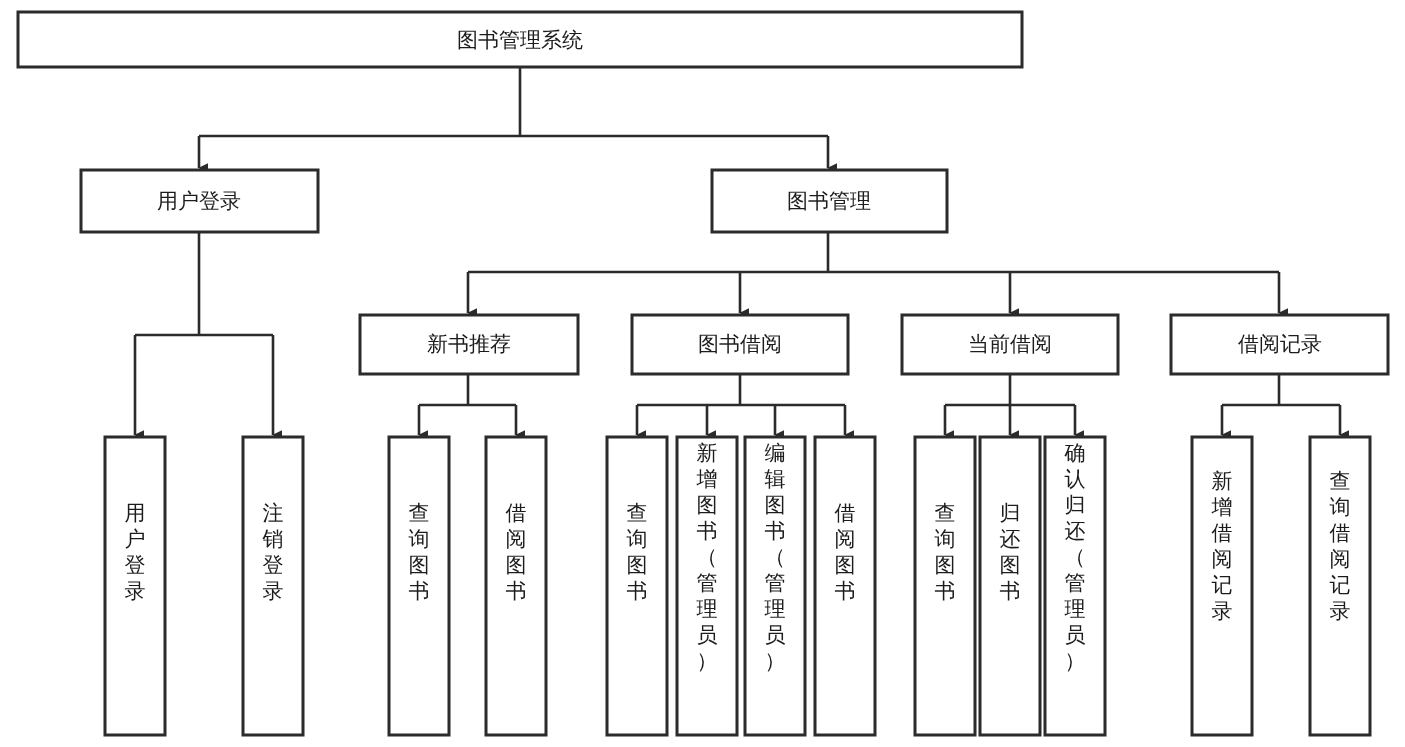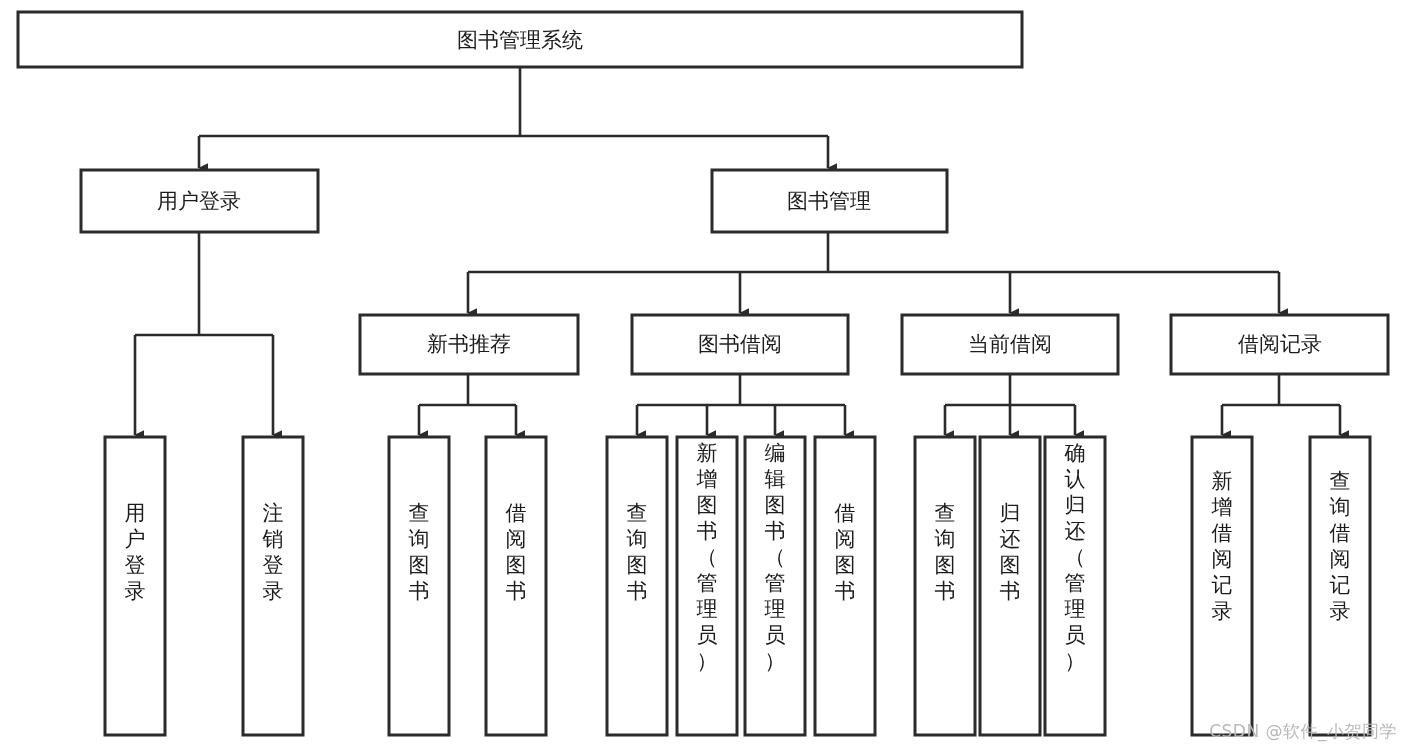--- a/index.html
+++ b/index.html
@@ -227,15 +227,14 @@
       <rect class="node-box" x="1192" y="437" width="60" height="298"></rect>
       <text class="node-label-vert" x="1222" y="488"><tspan x="1222" dy="0">新</tspan><tspan x="1222" dy="26">增</tspan><tspan x="1222" dy="26">借</tspan><tspan x="1222" dy="26">阅</tspan><tspan x="1222" dy="26">记</tspan><tspan x="1222" dy="26">录</tspan></text>
     </g>
 
     <g>
       <rect class="node-box" x="1310" y="437" width="60" height="298"></rect>
       <text class="node-label-vert" x="1340" y="488"><tspan x="1340" dy="0">查</tspan><tspan x="1340" dy="26">询</tspan><tspan x="1340" dy="26">借</tspan><tspan x="1340" dy="26">阅</tspan><tspan x="1340" dy="26">记</tspan><tspan x="1340" dy="26">录</tspan></text>
     </g>
   </svg>
 
-  <div class="watermark">CSDN @软件_小贺同学</div>
 
 </div>
 
 </body></html>

